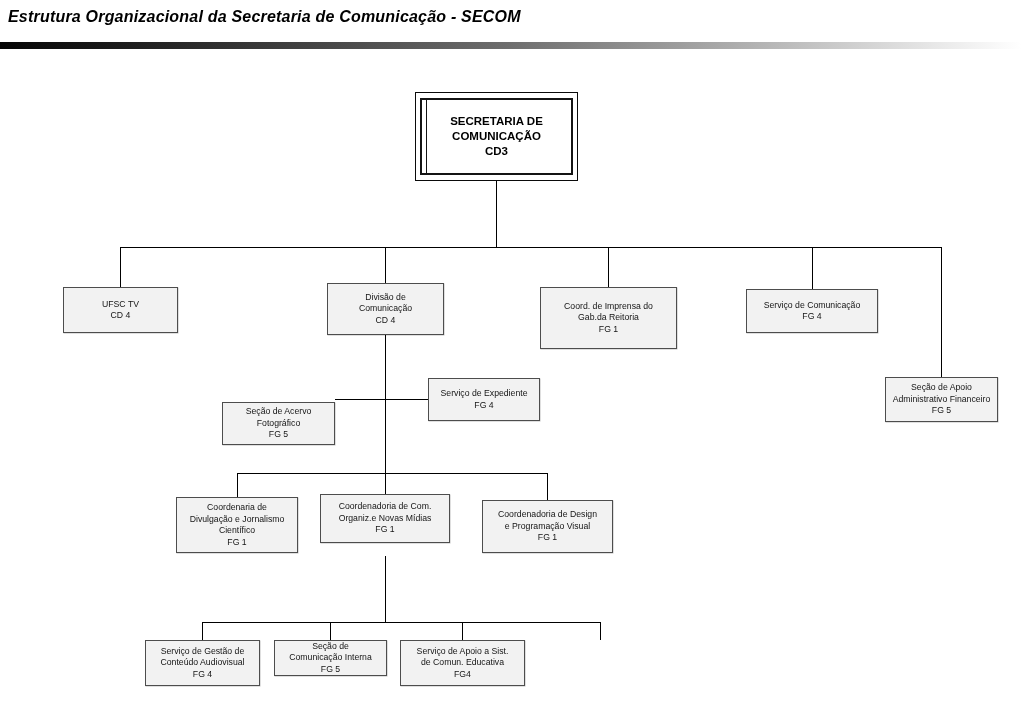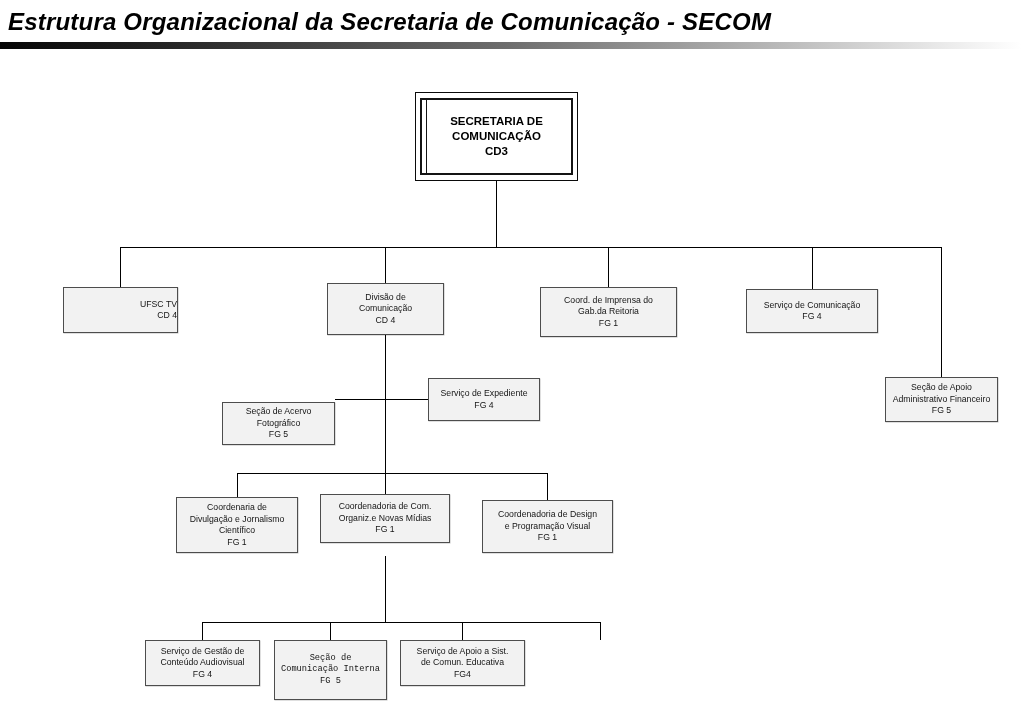--- a/index.html
+++ b/index.html
@@ -1,20 +1,20 @@
 <!DOCTYPE html>
 <html><head>
 <meta charset="utf-8">
 <style>
   html,body{margin:0;padding:0;background:#ffffff;}
   body{width:1021px;height:704px;font-family:"Liberation Sans",sans-serif;}
   .canvas{position:relative;width:1021px;height:704px;background:#ffffff;overflow:hidden;}
   .page-title{
     position:absolute;left:8px;top:8px;
-    font-style:italic;font-weight:bold;font-size:24px;color:#000;
+    font-style:italic;font-weight:bold;font-size:16px;color:#000;
     letter-spacing:0.2px;white-space:nowrap;
   }
   .title-rule{
     position:absolute;left:0;top:42px;width:1021px;height:7px;
     background:linear-gradient(to right,#050505 0%,#1c1c1c 12%,#6e6e6e 50%,#b5b5b5 75%,#e9e9e9 92%,#ffffff 100%);
   }
   svg.connectors{position:absolute;left:0;top:0;z-index:1;}
   .nodes{position:absolute;left:0;top:0;width:100%;height:100%;z-index:2;}
   .node{
     position:absolute;box-sizing:border-box;
@@ -72,34 +72,34 @@
   </svg>
 
   <div class="nodes">
       <div class="node root" style="left: 415px; top: 92px; width: 163px; height: 89px;">
         <div class="node-inner">
           <div>SECRETARIA DE</div>
           <div>COMUNICAÇÃO</div>
           <div>CD3</div>
         </div>
       </div>
-      <div class="node" style="left: 63px; top: 287px; width: 115px; height: 46px; text-align: right;">
+      <div class="node" style="left: 63px; top: 287px; width: 115px; height: 46px;">
         <div class="node-inner">
           <div>UFSC TV</div>
           <div>CD 4</div>
         </div>
       </div>
       <div class="node" style="left: 327px; top: 283px; width: 117px; height: 52px;">
         <div class="node-inner">
           <div>Divisão de</div>
           <div>Comunicação</div>
           <div>CD 4</div>
         </div>
       </div>
-      <div class="node" style="left: 540px; top: 287px; width: 137px; height: 50px;">
+      <div class="node" style="left: 540px; top: 287px; width: 137px; height: 62px;">
         <div class="node-inner">
           <div>Coord. de Imprensa do</div>
           <div>Gab.da Reitoria</div>
           <div>FG 1</div>
         </div>
       </div>
       <div class="node" style="left: 746px; top: 289px; width: 132px; height: 44px;">
         <div class="node-inner">
           <div>Serviço de Comunicação</div>
           <div>FG 4</div>
@@ -147,21 +147,21 @@
           <div>FG 1</div>
         </div>
       </div>
       <div class="node" style="left: 145px; top: 640px; width: 115px; height: 46px;">
         <div class="node-inner">
           <div>Serviço de Gestão de</div>
           <div>Conteúdo Audiovisual</div>
           <div>FG 4</div>
         </div>
       </div>
-      <div class="node" style="left: 274px; top: 640px; width: 113px; height: 60px; font-family: Liberation Mono, monospace;">
+      <div class="node" style="left: 274px; top: 640px; width: 113px; height: 36px;">
         <div class="node-inner">
           <div>Seção de</div>
           <div>Comunicação Interna</div>
           <div>FG 5</div>
         </div>
       </div>
       <div class="node" style="left: 400px; top: 640px; width: 125px; height: 46px;">
         <div class="node-inner">
           <div>Serviço de Apoio a Sist.</div>
           <div>de Comun. Educativa</div>

